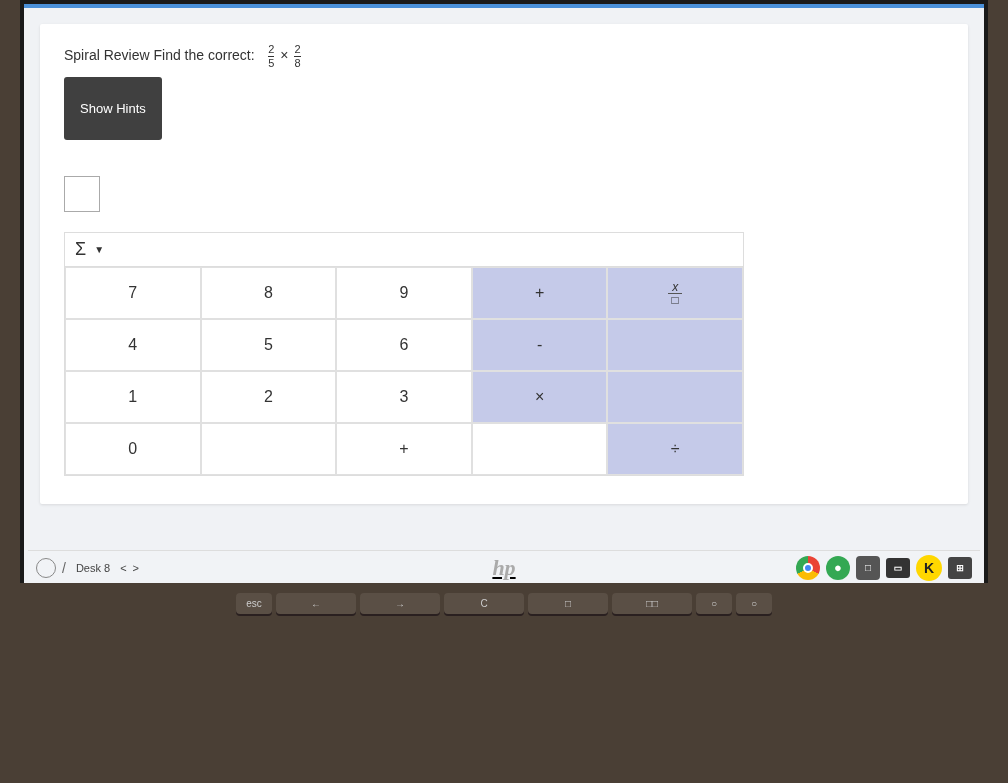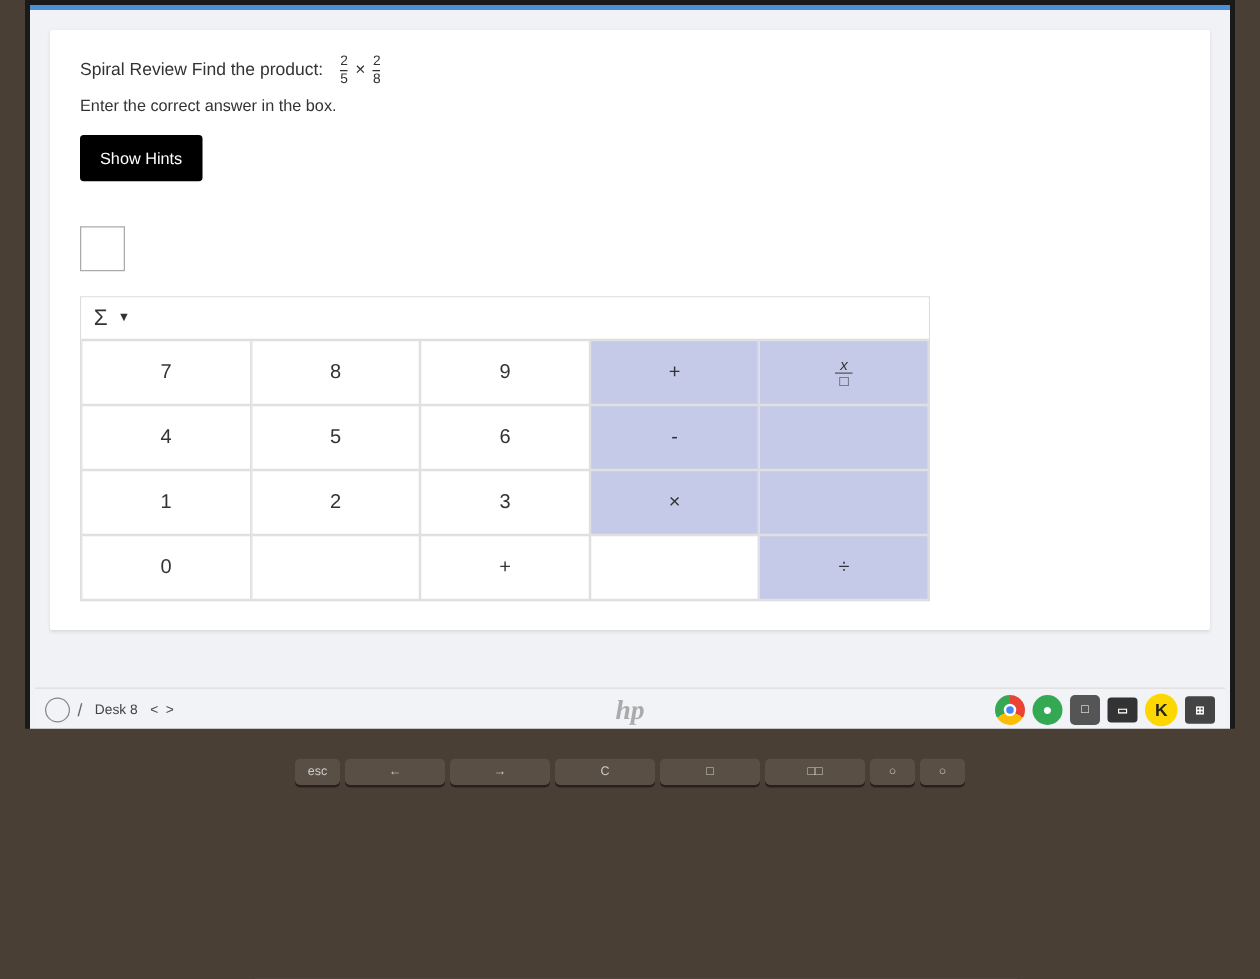--- a/index.html
+++ b/index.html
@@ -94,24 +94,24 @@
       font-size: 11px;
     }
 
     .instruction {
       font-size: 13px;
       color: #333;
       margin-bottom: 16px;
     }
 
     .show-hints-btn {
-      background: #000000;
+      background: #404040;
       color: white;
       border: none;
-      padding: 11px 16px;
+      padding: 24px 16px;
       font-size: 13px;
       border-radius: 3px;
       cursor: pointer;
       margin-bottom: 20px;
     }
 
     .answer-box-container {
       margin: 16px 0;
     }
 
@@ -246,21 +246,21 @@
       position: absolute;
       bottom: 0;
       left: 0;
       right: 0;
       height: 200px;
       background: #4a3f35;
       display: flex;
       flex-direction: column;
       align-items: center;
       justify-content: flex-start;
-      padding-top: 24px;
+      padding-top: 10px;
     }
 
     .keyboard-row {
       display: flex;
       gap: 4px;
       margin-bottom: 5px;
     }
 
     .kb-key {
       background: #5a4f45;
@@ -278,52 +278,52 @@
     .hp-logo {
       position: absolute;
       bottom: 220px;
       left: 50%;
       transform: translateX(-50%);
       width: 40px;
       height: 40px;
       display: flex;
       align-items: center;
       justify-content: center;
+      text-decoration: underline;
     }
   </style>
 </head>
 <body>
 
 <div class="laptop-body">
 
   <div class="screen-bezel">
 
     <div class="screen">
 
       <div class="top-bar"></div>
 
       <div class="content-area">
         
         <div class="problem-title">
           <strong>Spiral Review</strong>
-          <span>Find the product:</span>
+          <span>Find the correct:</span>
           &nbsp;
           <span class="fraction">
             <span class="num">2</span>
             <span class="den">5</span>
           </span>
           <span>×</span>
           <span class="fraction">
             <span class="num">2</span>
             <span class="den">8</span>
           </span>
         </div>
 
         
-        <p class="instruction">Enter the correct answer in the box.</p>
 
         
         <button class="show-hints-btn">Show Hints</button>
 
         
         <div class="answer-box-container">
           <div class="answer-box"></div>
         </div>
 
         

